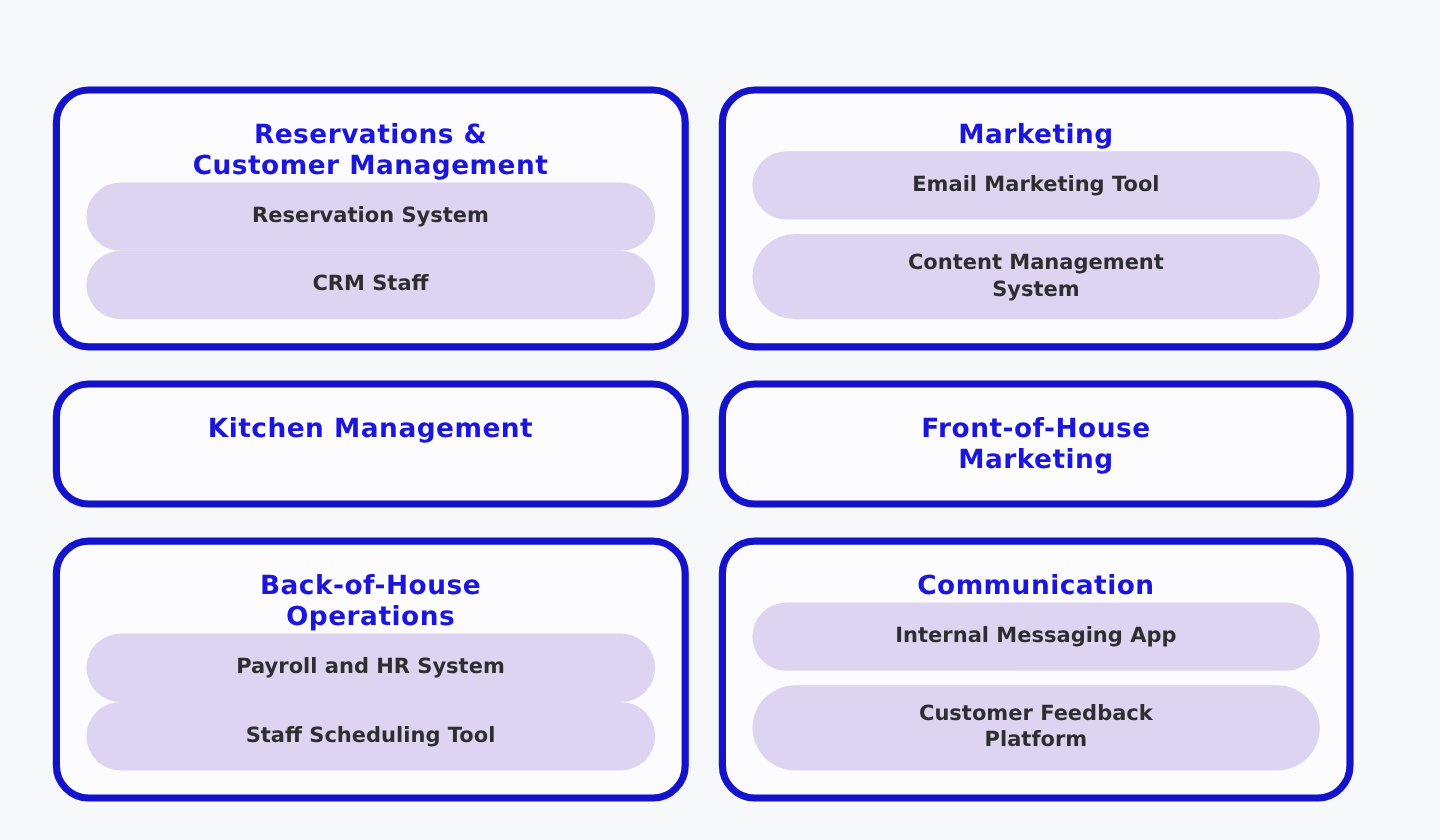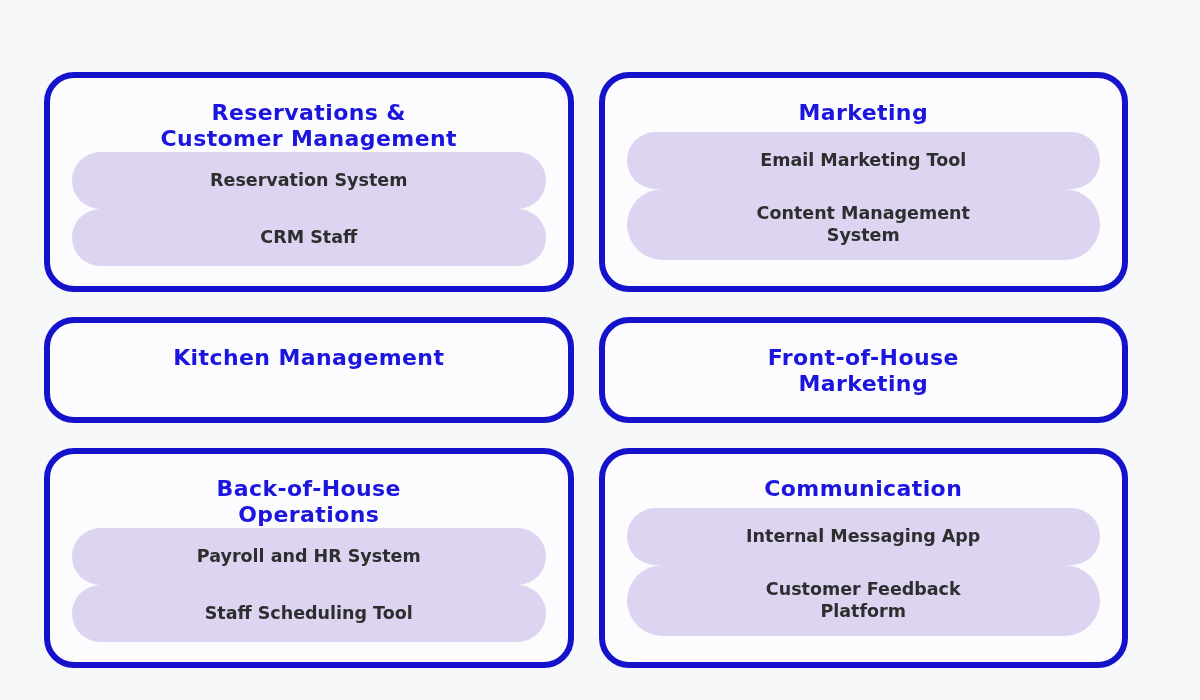--- a/index.html
+++ b/index.html
@@ -43,21 +43,21 @@
     color: var(--title-color);
     font-size: 22px;
     font-weight: bold;
     line-height: 1.18;
     letter-spacing: 0.4px;
   }
   .pill-list {
     flex: 1;
     display: flex;
     flex-direction: column;
-    justify-content: center;
+    justify-content: space-between;
     align-items: stretch;
   }
   .pill {
     min-height: 57px;
     background: var(--pill-bg);
     border-radius: 38px;
     display: flex;
     align-items: center;
     justify-content: center;
     text-align: center;

